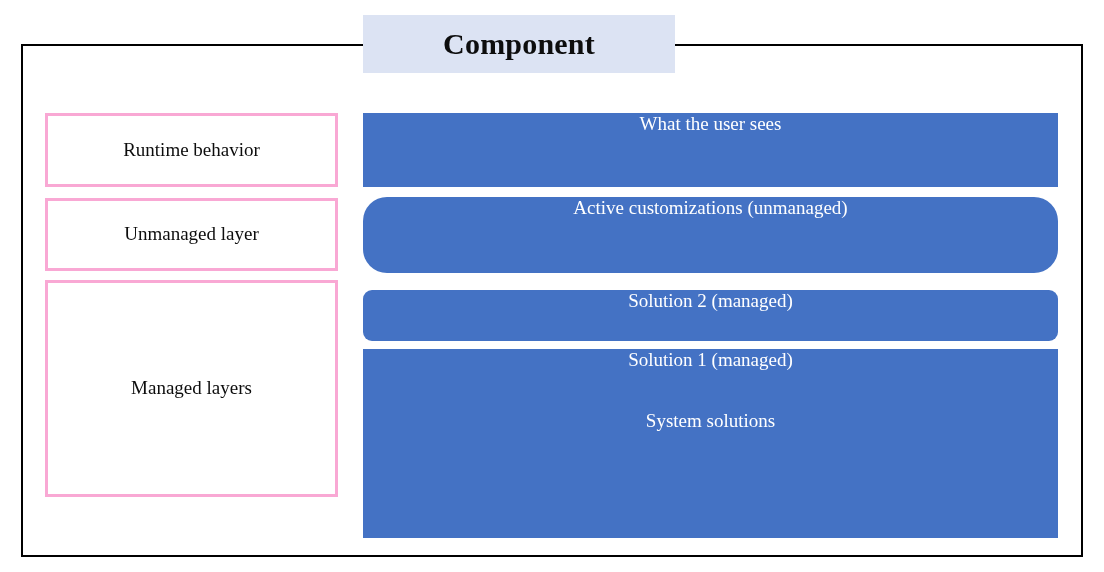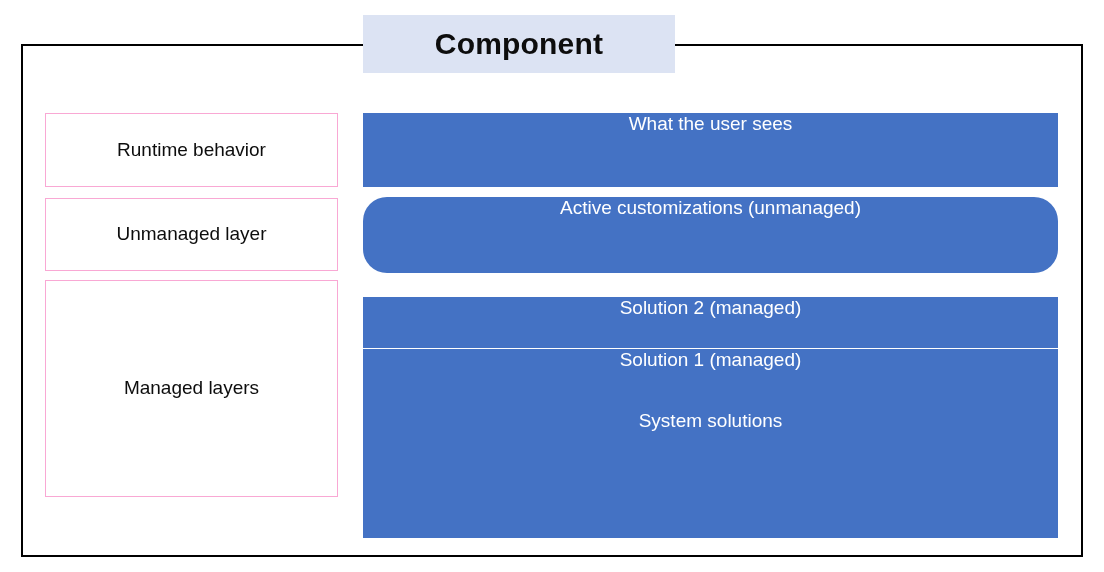--- a/index.html
+++ b/index.html
@@ -12,20 +12,21 @@
     font-family: "Liberation Sans", sans-serif;
     -webkit-font-smoothing: antialiased;
   }
 
   .canvas {
     position: relative;
     width: 1104px;
     height: 572px;
     background: #ffffff;
     overflow: hidden;
+    font-family: Liberation Serif, serif;
   }
 
   
   .outer-frame {
     position: absolute;
     left: 21px;
     top: 44px;
     width: 1062px;
     height: 513px;
     border: 2px solid #000000;
@@ -53,21 +54,21 @@
     letter-spacing: 0.2px;
     line-height: 1;
   }
 
   
   .label-box {
     position: absolute;
     left: 45px;
     width: 293px;
     background: #ffffff;
-    border: 1px solid #f9a8d4;
+    border: 3px solid #f9a8d4;
     box-sizing: border-box;
     display: flex;
     align-items: center;
     justify-content: center;
     text-align: center;
   }
   .label-box .label-text {
     font-size: 19px;
     color: #0d0d0d;
     line-height: 1.2;
@@ -90,21 +91,21 @@
     box-sizing: border-box;
   }
   .layer-bar .bar-text {
     font-size: 19px;
     color: #ffffff;
     line-height: 1.2;
   }
 
   .layer-bar.r1 { top: 113px; height: 74px; }
   .layer-bar.r2 { top: 197px; height: 76px; border-radius: 24px; }
-  .layer-bar.r3 { top: 297px; height: 51px; }
+  .layer-bar.r3 { top: 290px; height: 51px; border-radius: 9px; }
   .layer-bar.r4 { top: 349px; height: 69px; }
   .layer-bar.r5 { top: 410px; height: 128px; }
 </style>
 </head>
 <body>
 
 <div class="canvas">
 
   <div class="outer-frame"></div>
 

